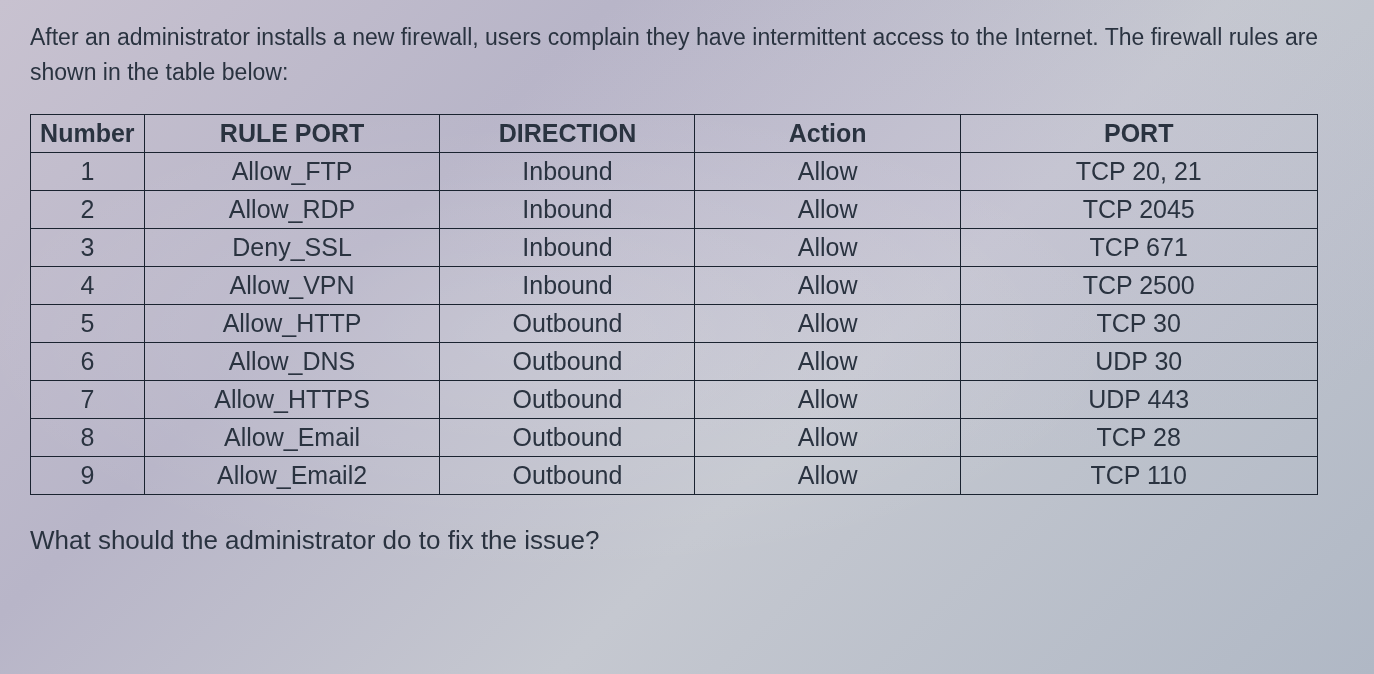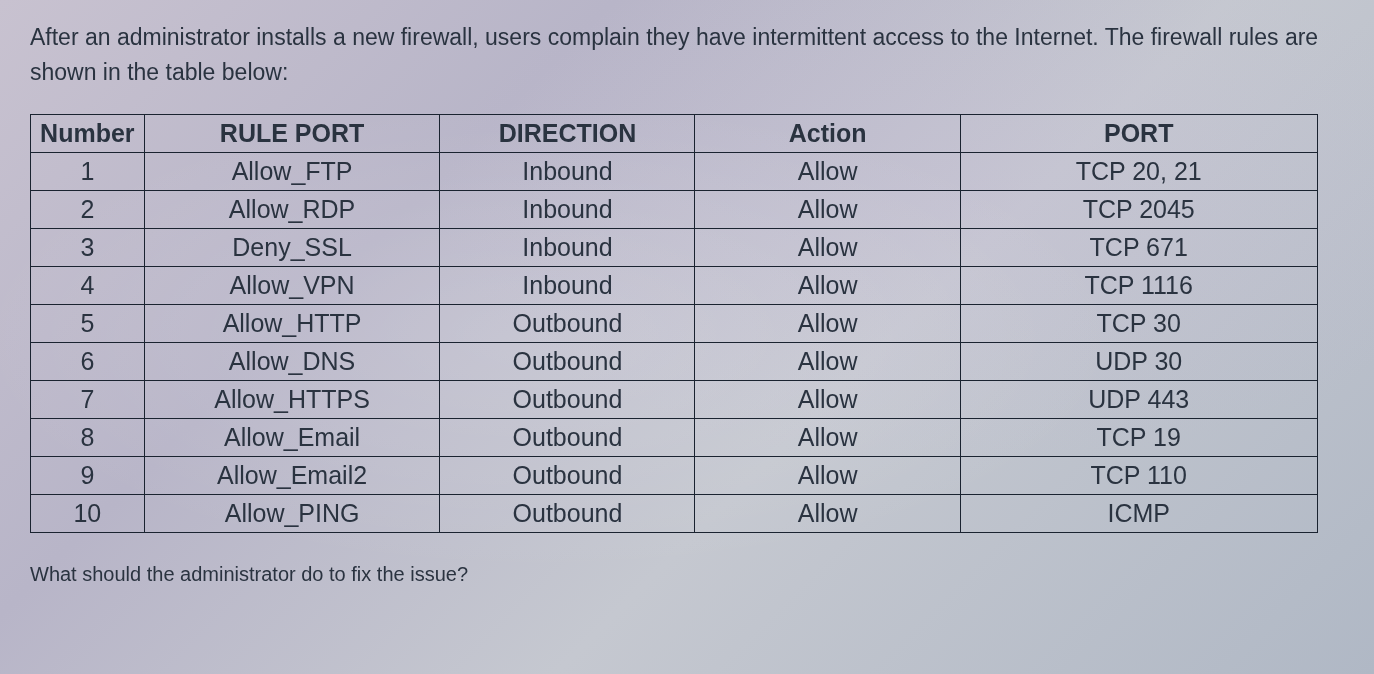--- a/index.html
+++ b/index.html
@@ -64,21 +64,21 @@
     .col-direction {
       width: 250px;
     }
     .col-action {
       width: 260px;
     }
     .col-port {
       width: 350px;
     }
     .followup {
-      font-size: 20px;
+      font-size: 26px;
       margin-top: 17px;
       color: #2a3340;
       position: relative;
       z-index: 1;
     }
   </style>
 </head>
 <body>
 
 <p class="question-text">After an administrator installs a new firewall, users complain they have intermittent access to the Internet. The firewall rules are shown in the table below:</p>
@@ -113,21 +113,21 @@
       <td>Deny_SSL</td>
       <td>Inbound</td>
       <td>Allow</td>
       <td>TCP 671</td>
     </tr>
     <tr>
       <td>4</td>
       <td>Allow_VPN</td>
       <td>Inbound</td>
       <td>Allow</td>
-      <td>TCP 1116</td>
+      <td>TCP 2500</td>
     </tr>
     <tr>
       <td>5</td>
       <td>Allow_HTTP</td>
       <td>Outbound</td>
       <td>Allow</td>
       <td>TCP 30</td>
     </tr>
     <tr>
       <td>6</td>
@@ -141,32 +141,25 @@
       <td>Allow_HTTPS</td>
       <td>Outbound</td>
       <td>Allow</td>
       <td>UDP 443</td>
     </tr>
     <tr>
       <td>8</td>
       <td>Allow_Email</td>
       <td>Outbound</td>
       <td>Allow</td>
-      <td>TCP 19</td>
+      <td>TCP 28</td>
     </tr>
     <tr>
       <td>9</td>
       <td>Allow_Email2</td>
       <td>Outbound</td>
       <td>Allow</td>
       <td>TCP 110</td>
     </tr>
-    <tr>
-      <td>10</td>
-      <td>Allow_PING</td>
-      <td>Outbound</td>
-      <td>Allow</td>
-      <td>ICMP</td>
-    </tr>
   </tbody>
 </table>
 
 <p class="followup">What should the administrator do to fix the issue?</p>
 
 </body></html>

